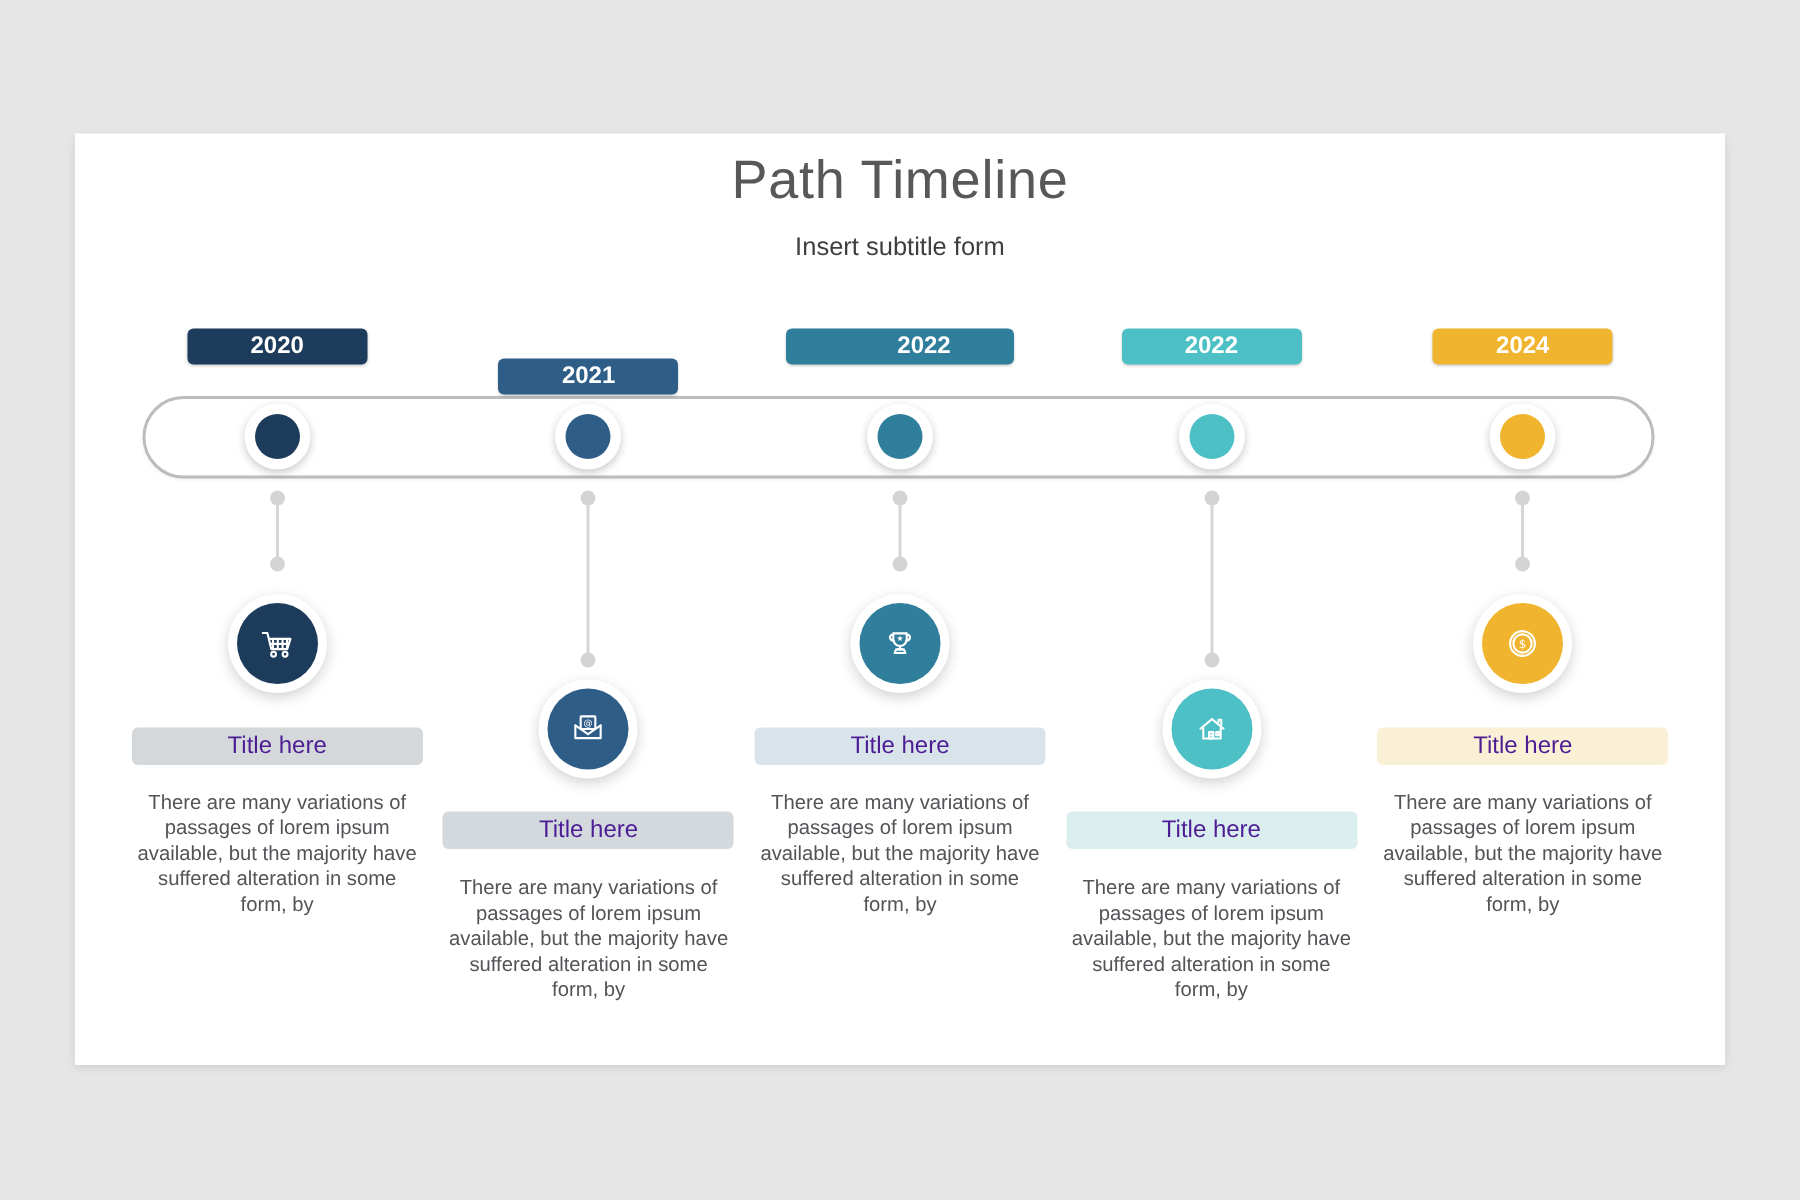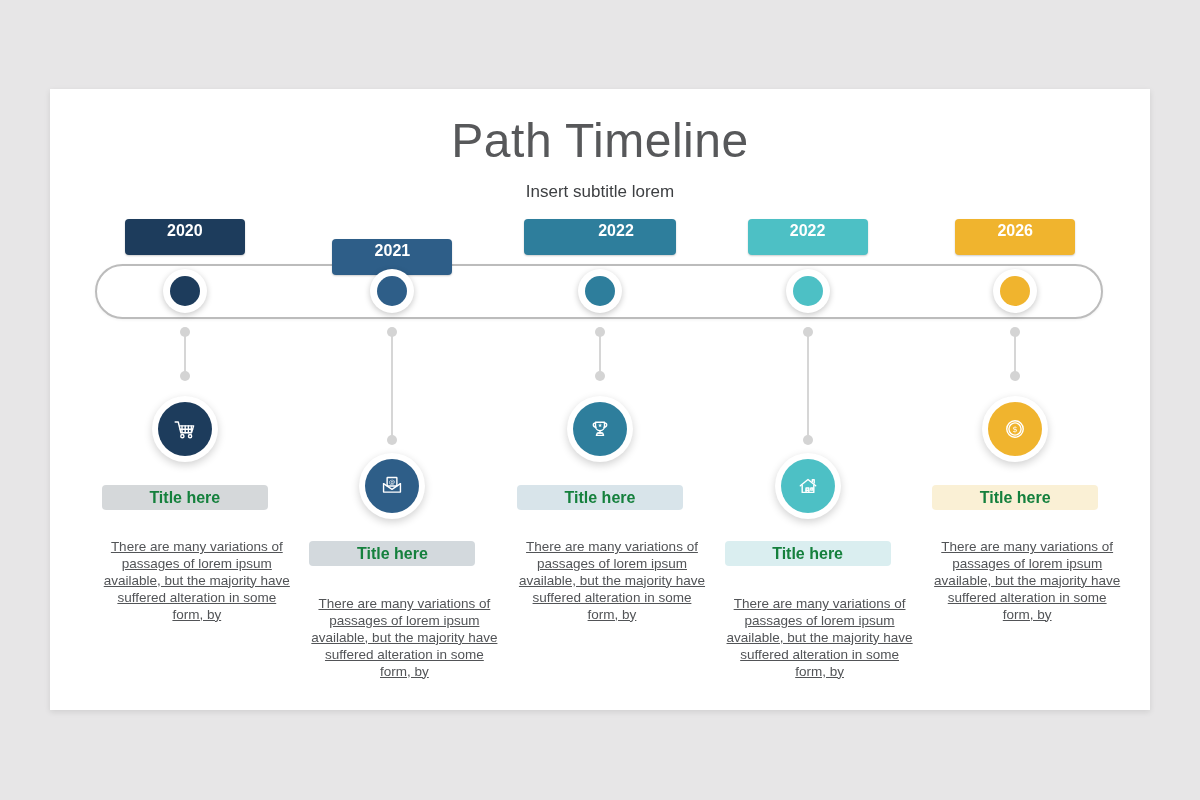--- a/index.html
+++ b/index.html
@@ -7,37 +7,37 @@
     width:1200px;height:800px;position:relative;overflow:hidden;
     font-family:"Liberation Sans","DejaVu Sans",sans-serif;
   }
   .canvas{position:absolute;inset:0;}
   .slide{
     position:absolute;left:50px;top:89px;width:1100px;height:621px;
     box-shadow:0 2px 6px rgba(0,0,0,.10);
   }
   .slide-header{position:absolute;top:0;left:0;width:100%;text-align:center;}
   .slide-title{
-    margin:0;padding-top:24px;font-size:48px;font-weight:400;letter-spacing:.5px;
+    margin:0;padding-top:10px;font-size:36px;font-weight:400;letter-spacing:.5px;
   }
   .slide-subtitle{
     margin:0;padding-top:14px;font-size:17px;font-weight:400;color:#3d3f42;
   }
   .track{
     position:absolute;left:45px;top:175px;width:1008px;height:55px;
     background:#ffffff;border:2px solid #bcbcbc;border-radius:30px;
     box-sizing:border-box;box-shadow:0 1px 3px rgba(0,0,0,.06);
   }
   .columns{
     position:absolute;left:31px;top:0;width:1038px;height:621px;display:flex;
   }
   .col{position:relative;flex:1 1 0;}
   .year-chip{
     position:absolute;top:130px;left:50%;transform:translateX(-50%);
-    width:120px;height:36px;line-height:24px;border-radius:4px;
+    width:120px;height:24px;line-height:24px;border-radius:4px;
     text-align:center;color:#ffffff;font-size:16px;font-weight:700;
     box-shadow:0 1px 2px rgba(0,0,0,.2);
   }
   .dot{
     position:absolute;top:180px;left:50%;transform:translateX(-50%);
     width:44px;height:44px;border-radius:50%;background:#ffffff;
     box-shadow:0 2px 6px rgba(0,0,0,.22);
     display:flex;align-items:center;justify-content:center;
   }
   .dot-core{width:30px;height:30px;border-radius:50%;}
@@ -62,42 +62,42 @@
   .col.high .icon-circle{top:307px;}
   .col.low  .icon-circle{top:364px;}
   .icon-bg{
     width:54px;height:54px;border-radius:50%;
     display:flex;align-items:center;justify-content:center;
   }
   .icon-bg svg{display:block;}
   .icon-bg svg text{font-family:"DejaVu Sans",sans-serif;}
   .title-bar{
     position:absolute;left:50%;transform:translateX(-50%);
-    width:166px;height:25px;line-height:25px;border-radius:4px;
-    text-align:center;font-size:16px;font-weight:700;color:#15803d;
+    width:194px;height:25px;line-height:25px;border-radius:4px;
+    text-align:center;font-size:16px;font-weight:400;color:#4c1d95;
   }
   .col.high .title-bar{top:396px;}
   .col.low  .title-bar{top:452px;}
   .desc{
     position:absolute;left:50%;transform:translateX(-50%);
-    width:192px;margin:12px;text-align:center;
-    font-size:13.5px;line-height:1.25;color:#525457;text-decoration:underline;
+    width:192px;margin:0;text-align:center;
+    font-size:13.5px;line-height:1.25;color:#525457;
   }
   .col.high .desc{top:438px;}
   .col.low  .desc{top:495px;}
 </style>
 </head>
 <body>
 
 <div class="canvas" style="background-color: rgb(231, 230, 231);">
   <div class="slide" style="background-color: rgb(255, 255, 255);">
 
     <div class="slide-header">
       <h1 class="slide-title" style="color: rgb(87, 88, 90);">Path Timeline</h1>
-      <p class="slide-subtitle">Insert subtitle lorem</p>
+      <p class="slide-subtitle">Insert subtitle form</p>
     </div>
 
     <div class="track"></div>
 
     <div class="columns">
 
       <div class="col high">
         <div class="year-chip" style="background-color: rgb(29, 60, 92);">2020</div>
         <div class="dot">
           <span class="dot-core" style="background-color: rgb(29, 60, 92);"></span>
@@ -176,21 +176,21 @@
               <path d="M13.9 20.5 H16.9"></path>
               <rect x="19" y="18.2" width="2.2" height="2.2"></rect>
             </svg>
           </span>
         </div>
         <div class="title-bar" style="background-color: rgb(218, 238, 240);">Title here</div>
         <p class="desc">There are many variations of passages of lorem ipsum available, but the majority have suffered alteration in some form, by</p>
       </div>
 
       <div class="col high">
-        <div class="year-chip" style="background-color: rgb(240, 180, 46);">2026</div>
+        <div class="year-chip" style="background-color: rgb(240, 180, 46);">2024</div>
         <div class="dot">
           <span class="dot-core" style="background-color: rgb(240, 180, 46);"></span>
         </div>
         <div class="connector"></div>
         <div class="icon-circle">
           <span class="icon-bg" style="background-color: rgb(240, 180, 46);">
             <svg width="30" height="30" viewBox="0 0 32 32" fill="none" stroke="#ffffff" stroke-width="1.5" stroke-linecap="round" stroke-linejoin="round">
               <circle cx="16" cy="16" r="8.8"></circle>
               <circle cx="16" cy="16" r="6.5"></circle>
               <text x="16" y="19" text-anchor="middle" font-size="8.5" fill="#ffffff" stroke="none">$</text>

